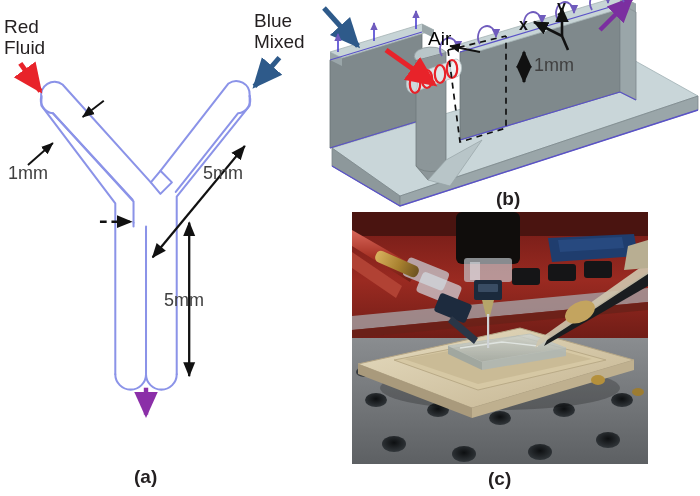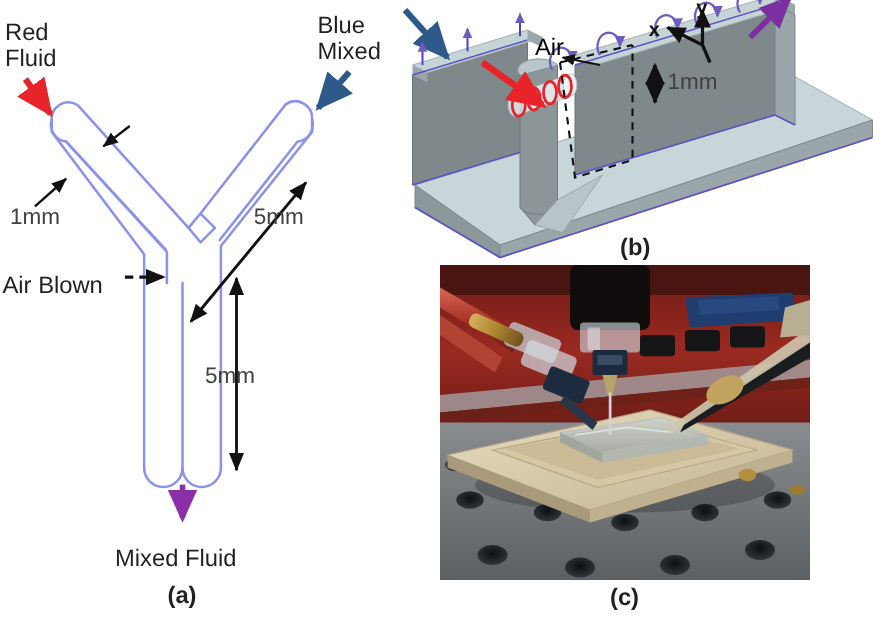--- a/index.html
+++ b/index.html
@@ -147,27 +147,25 @@
     </svg>
 
     <div class="lbl" style="left:4px; top:16px;">Red
 Fluid</div>
 
     <div class="lbl" style="left:254px; top:10px; text-align:left;">Blue
 Mixed</div>
 
     <div class="dim-lbl" style="left:8px; top:163px;">1mm</div>
 
-    <div class="lbl" style="left:2px; top:218px;">Air Blown</div>
 
     <div class="dim-lbl" style="left:203px; top:163px;">5mm</div>
 
     <div class="dim-lbl" style="left:164px; top:290px;">5mm</div>
 
-    <div class="lbl" style="left:92px; top:437px;">Mixed Fluid</div>
 
     <div class="panel-caption" style="left:134px; top:466px;">(a)</div>
   </div>
 
   <div class="panel" id="panel-b">
     <svg class="svg-layer" viewBox="0 0 370 215">
       <defs>
         <marker id="arrBlueB" markerWidth="7" markerHeight="7" refX="5.4" refY="3" orient="auto">
           <path d="M0,0.3 L6,3 L0,5.7 z" fill="#2e5a8a"></path>
         </marker>

